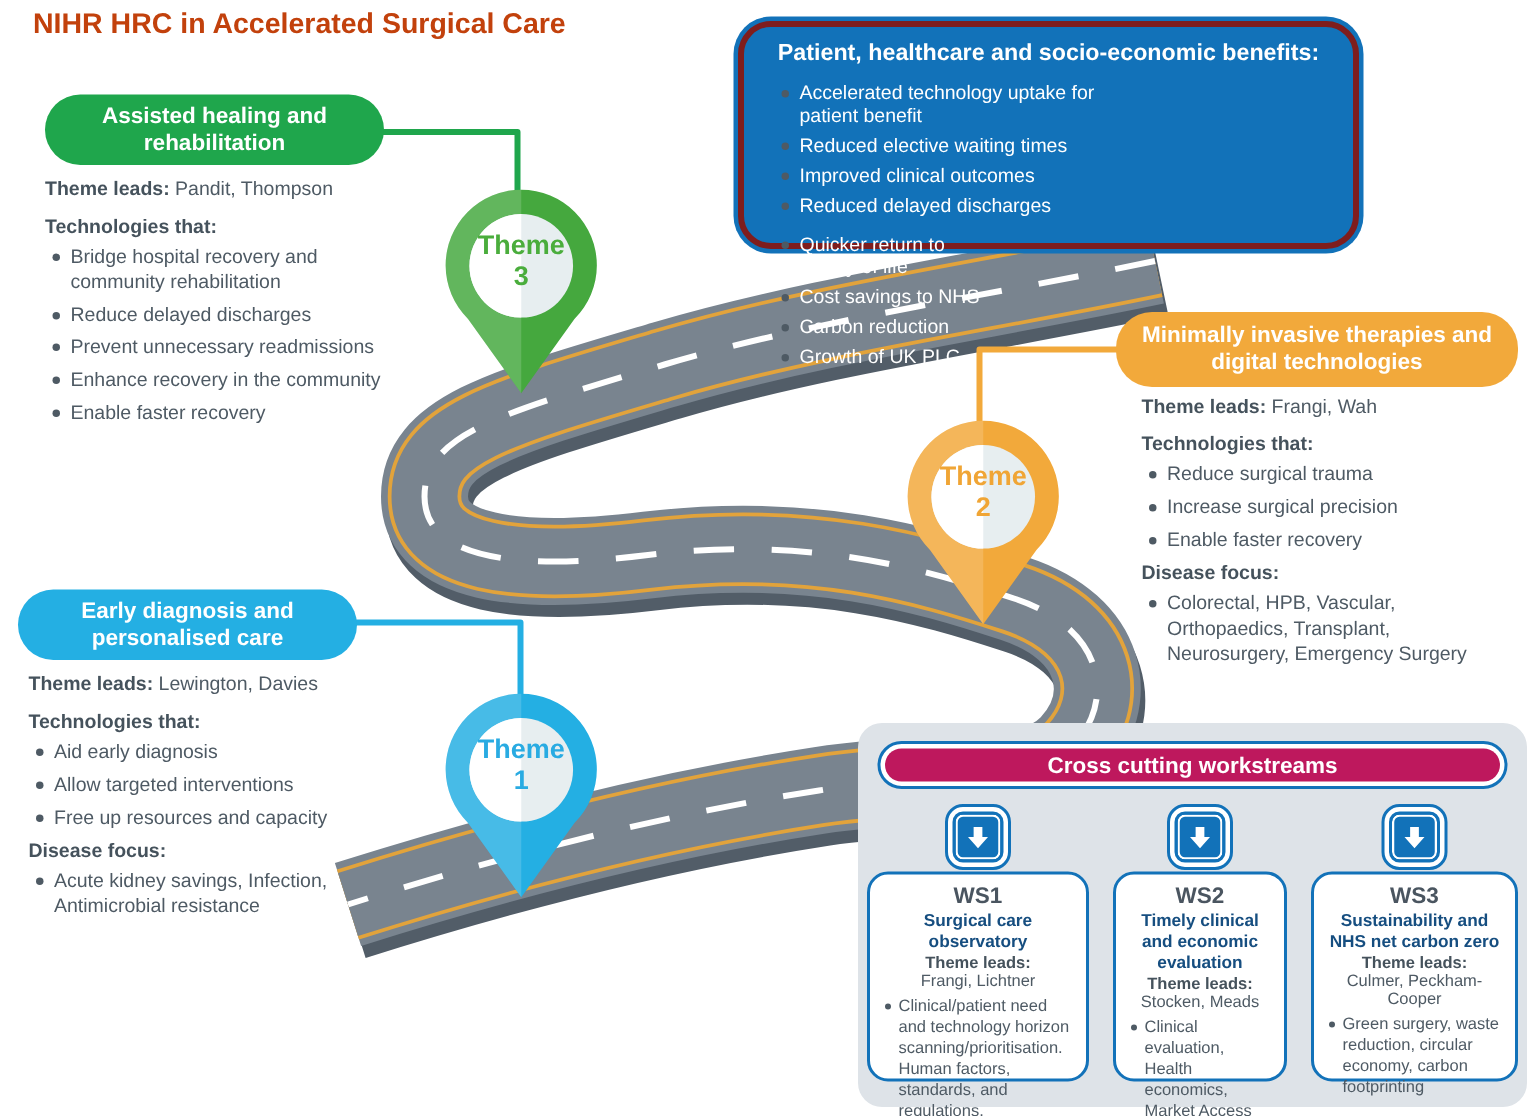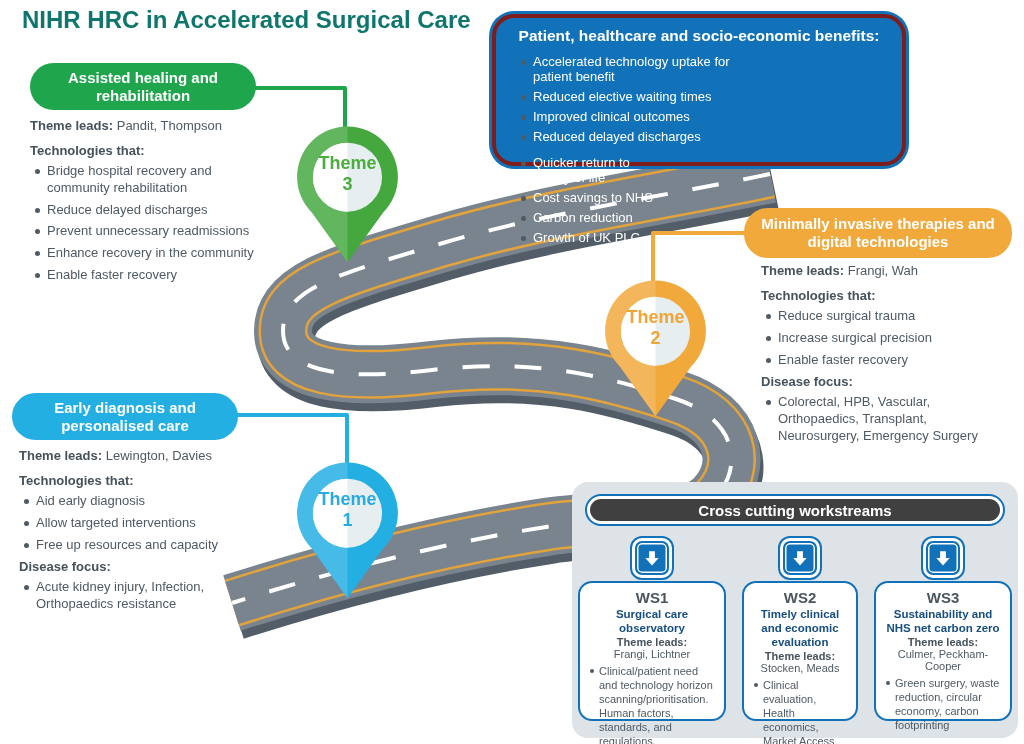--- a/index.html
+++ b/index.html
@@ -2,21 +2,21 @@
 <html><head>
 <meta charset="utf-8">
 <style>
   html,body{margin:0;padding:0;background:#fff;}
   .canvas{
     position:relative;width:1024px;height:744px;overflow:hidden;
     font-family:"Liberation Sans",sans-serif;color:#4E5A64;background:#fff;
   }
   .road-svg{position:absolute;left:0;top:0;z-index:1;}
   .page-title{position:absolute;left:22px;top:6px;z-index:4;margin:0;
-    font-size:24px;font-weight:bold;color:#0f766e;}
+    font-size:19px;font-weight:bold;color:#c2410c;}
   
   .pill{position:absolute;z-index:4;display:flex;align-items:center;justify-content:center;
     text-align:center;color:#fff;font-weight:bold;font-size:15px;line-height:1.18;
     border-radius:24px;padding:21px 14px;box-sizing:border-box;}
   .pill-green{background:#1FA64C;left:30px;top:63px;width:226px;height:47px;}
   .pill-cyan{background:#24AFE3;left:12px;top:393px;width:226px;height:47px;}
   .pill-yellow{background:#F2A93B;left:744px;top:208px;width:268px;height:50px;}
   
   .tsection{position:absolute;z-index:3;font-size:13px;line-height:1.3;}
   .t-green{left:30px;top:118px;width:246px;}
@@ -49,21 +49,21 @@
   .pin-text{position:absolute;left:0;right:0;top:29px;text-align:center;
     font-weight:bold;font-size:18px;line-height:1.15;}
   .pin3{left:290px;top:124px;} .pin3 .pin-text{color:#4AAD3C;}
   .pin2{left:598px;top:278px;} .pin2 .pin-text{color:#F0A535;}
   .pin1{left:290px;top:460px;} .pin1 .pin-text{color:#29ABE2;}
   
   .ws-panel{position:absolute;z-index:2;left:572px;top:482px;width:446px;height:256px;
     background:#DEE3E8;border-radius:16px;}
   .ws-header-outer{position:absolute;left:13px;right:13px;top:12px;height:32px;
     border:2px solid #1272B9;border-radius:19px;background:#fff;padding:3px;box-sizing:border-box;}
-  .ws-header{background:#404040;border-radius:12px;height:100%;display:flex;
+  .ws-header{background:#be185d;border-radius:12px;height:100%;display:flex;
     align-items:center;justify-content:center;color:#fff;font-weight:bold;font-size:15px;}
   .ws-arrow{position:absolute;top:54px;width:44px;height:44px;border:2px solid #1272B9;
     border-radius:12px;background:#fff;padding:3px;box-sizing:border-box;}
   .ws-arrow-inner{background:#1272B9;border-radius:7px;width:100%;height:100%;
     display:flex;align-items:center;justify-content:center;box-sizing:border-box;
     border:2px solid #1272B9;box-shadow:inset 0 0 0 1.5px #fff;}
   .ws-card{position:absolute;top:99px;height:140px;background:#fff;
     border:2px solid #1272B9;border-radius:14px;box-sizing:border-box;padding:4px 6px;}
   .ws-card-1{left:6px;width:148px;}
   .ws-card-2{left:170px;width:116px;}
@@ -152,21 +152,21 @@
   <div class="tsection t-cyan">
     <p class="leadline"><b>Theme leads:</b> <span>Lewington, Davies</span></p>
     <p class="sect-label">Technologies that:</p>
     <ul class="blist dots-cyan">
       <li>Aid early diagnosis</li>
       <li>Allow targeted interventions</li>
       <li>Free up resources and capacity</li>
     </ul>
     <p class="sect-label">Disease focus:</p>
     <ul class="blist dots-cyan">
-      <li>Acute kidney injury, Infection, Orthopaedics resistance</li>
+      <li>Acute kidney savings, Infection, Antimicrobial resistance</li>
     </ul>
   </div>
 
   <div class="pin pin3">
     <svg viewBox="0 0 120 150">
       <defs>
           <clipPath id="pinclip3">
             <path d="M60 148 L22 95 A54 54 0 1 1 98 95 Z"></path>
           </clipPath>
         </defs>

